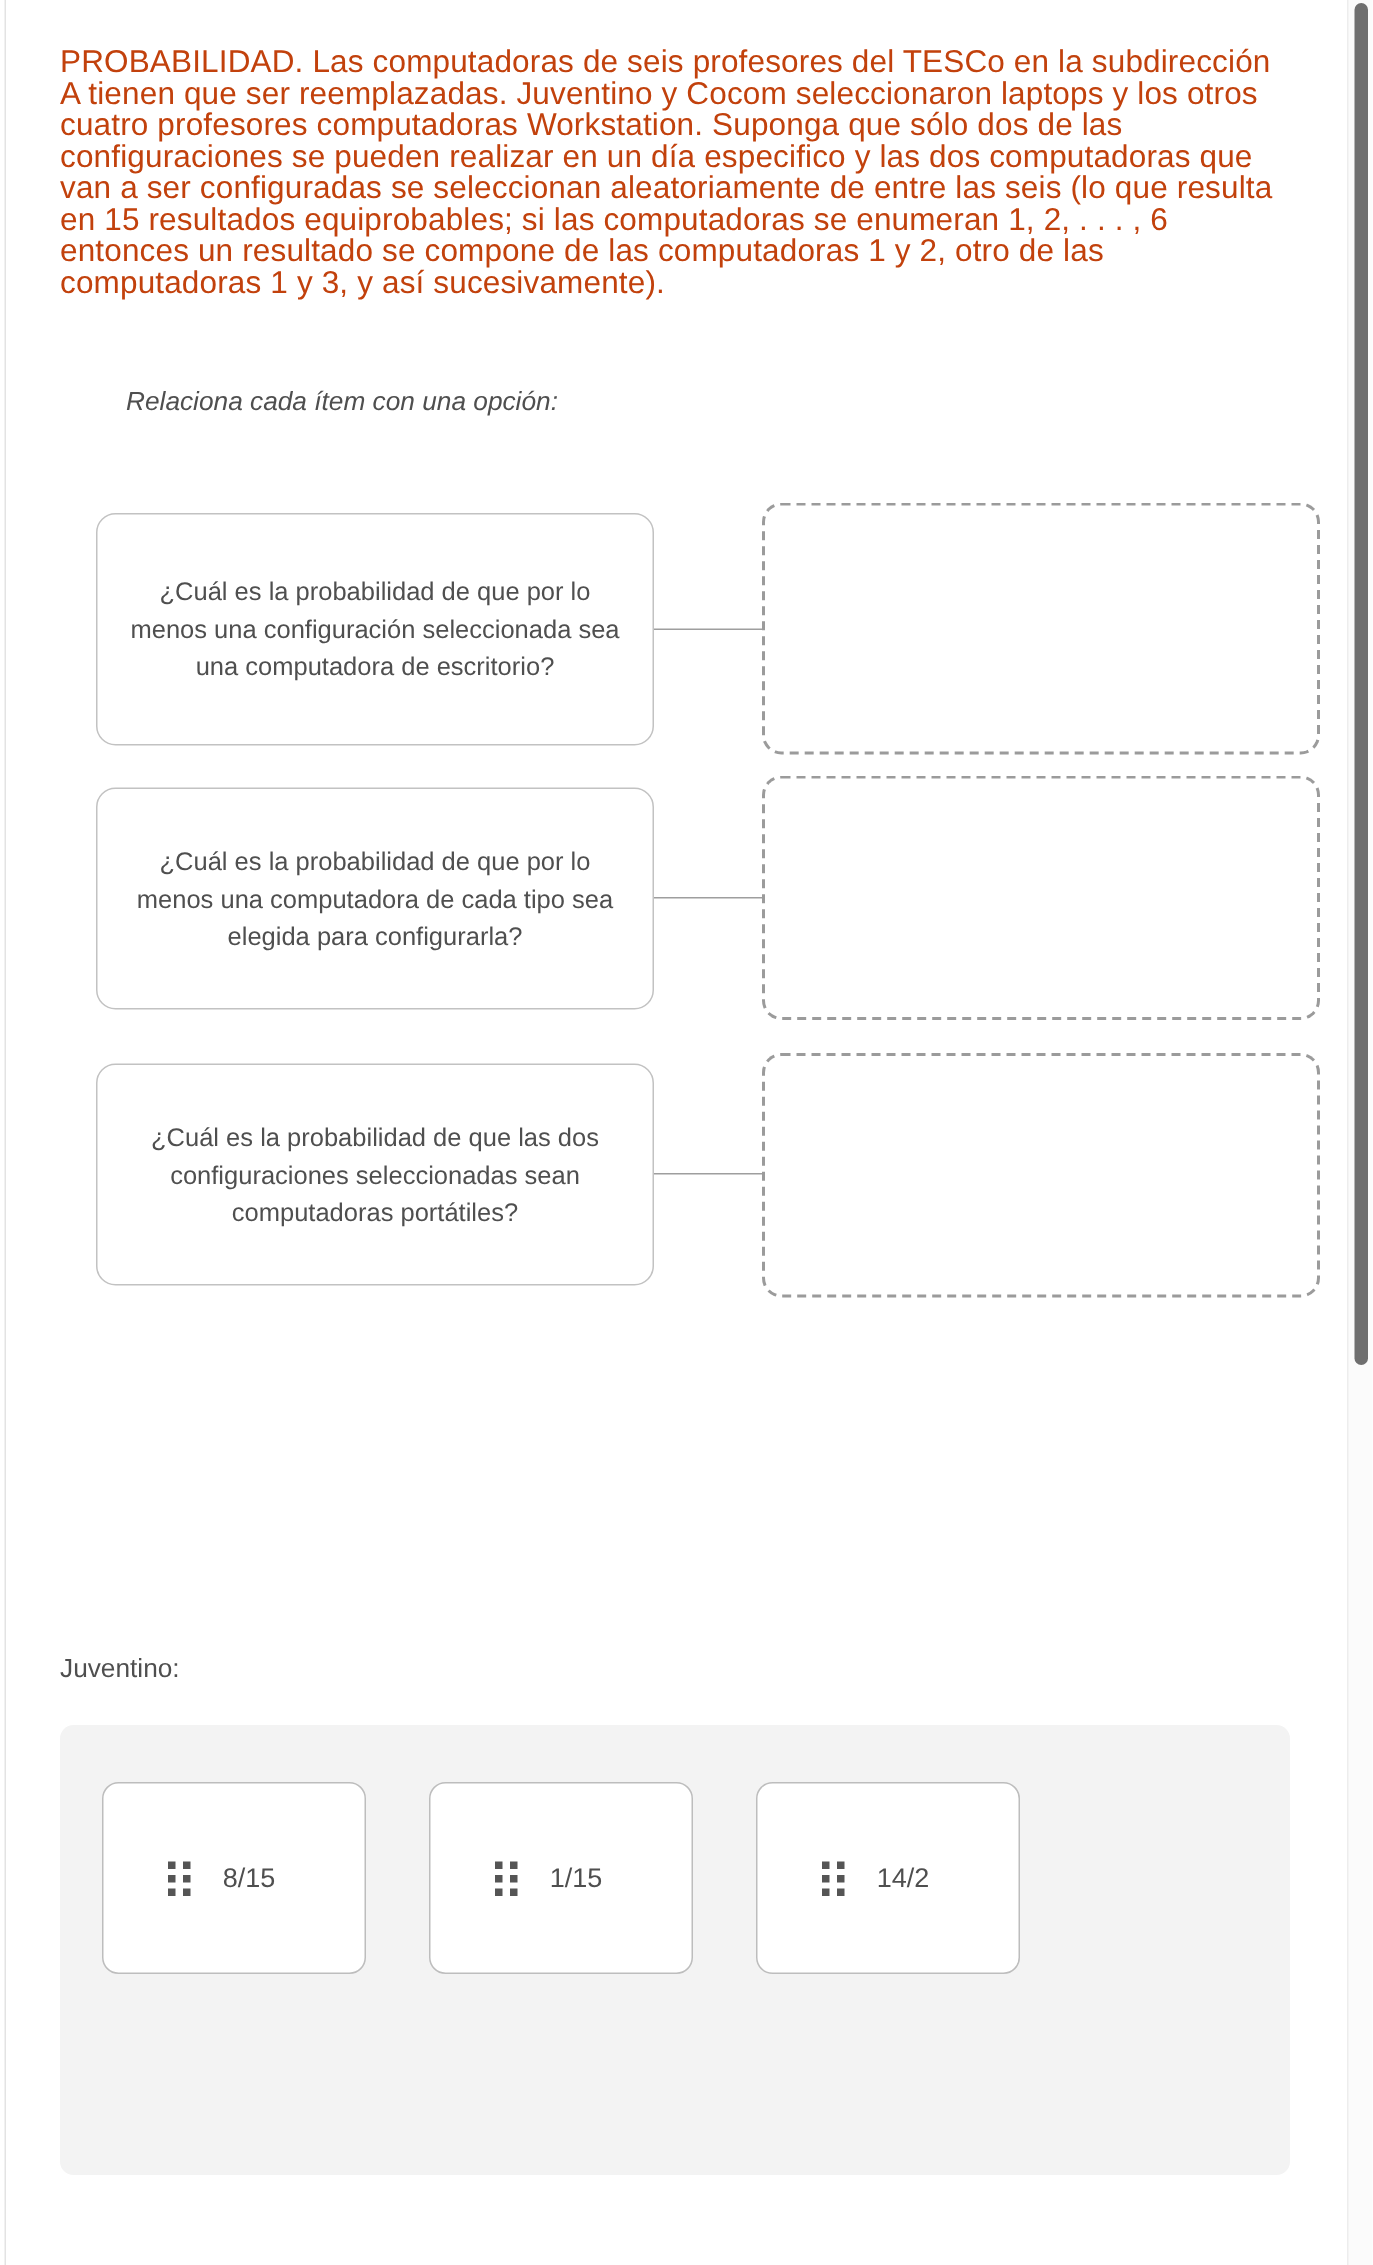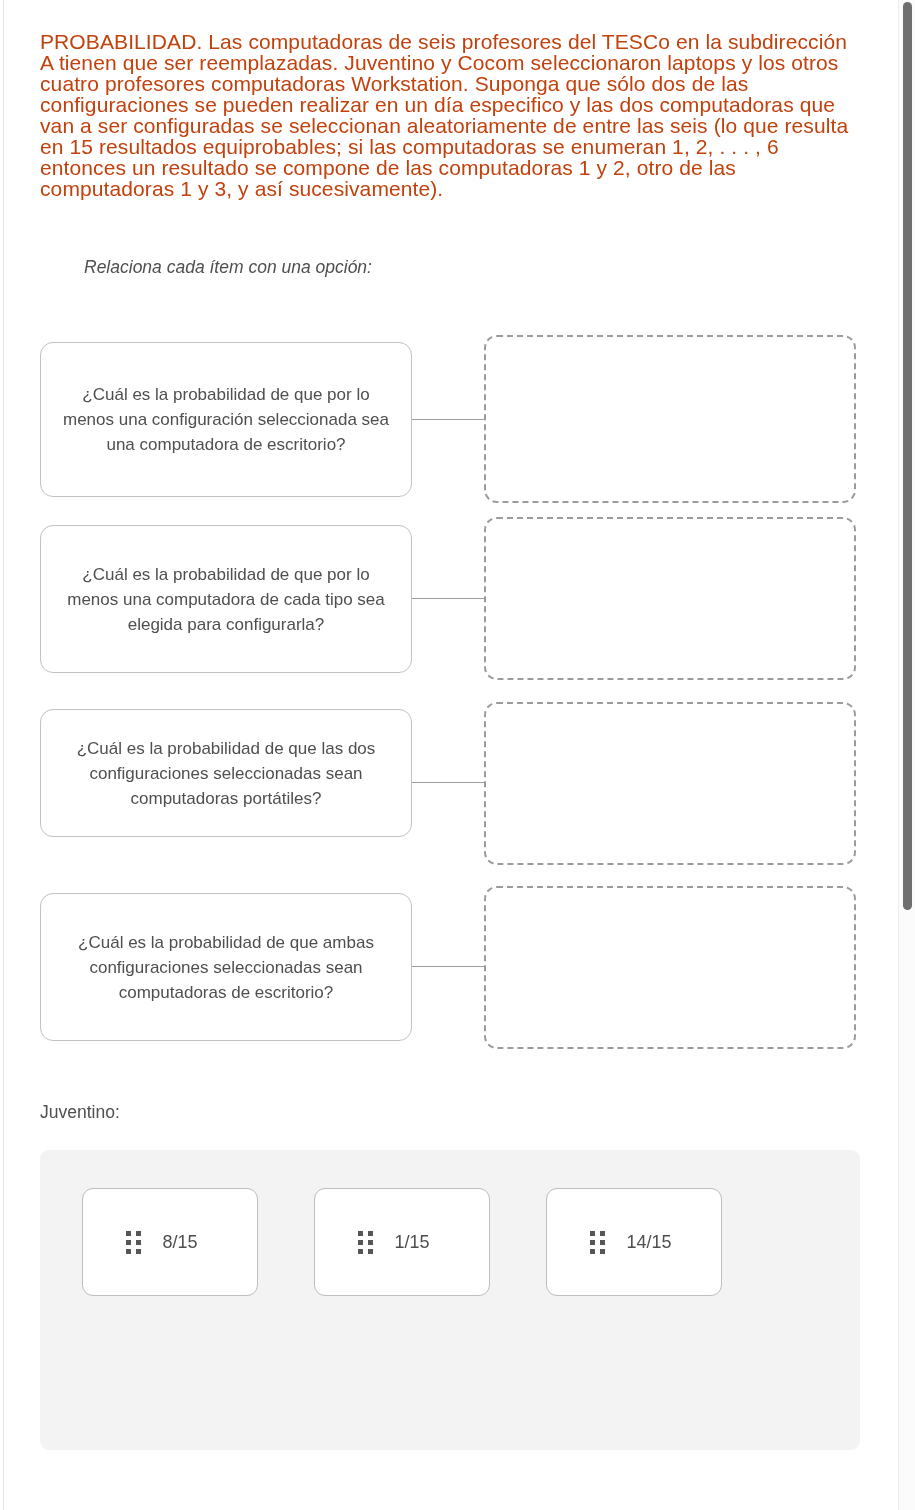--- a/index.html
+++ b/index.html
@@ -78,20 +78,21 @@
     color: #4f4f4f;
     margin-left: 44px;
   }
 
   
   .match-area {
     position: absolute;
     left: 0;
     top: 330px;
     width: 886px;
+    padding-left: 24px;
   }
   .match-row {
     position: relative;
     height: 185px;
   }
   .item-card {
     position: absolute;
     left: 40px;
     width: 372px;
     box-sizing: border-box;
@@ -124,21 +125,21 @@
 
   
   .row1 .item-card { top: 12px; height: 155px; }
   .row1 .drop-zone { top: 5px; height: 168px; }
   .row1 .connector { left: 412px; top: 89px; width: 72px; }
   
   .row2 .item-card { top: 10px; height: 148px; }
   .row2 .drop-zone { top: 2px; height: 163px; }
   .row2 .connector { left: 412px; top: 83px; width: 72px; }
   
-  .row3 .item-card { top: 9px; height: 128px; }
+  .row3 .item-card { top: 9px; height: 148px; }
   .row3 .drop-zone { top: 2px; height: 163px; }
   .row3 .connector { left: 412px; top: 82px; width: 72px; }
   
   .row4 .item-card { top: 8px; height: 148px; }
   .row4 .drop-zone { top: 1px; height: 163px; }
   .row4 .connector { left: 412px; top: 81px; width: 72px; }
 
   
   .options-label {
     position: absolute;
@@ -160,31 +161,30 @@
     padding: 38px 0 0 28px;
   }
   .options-grid {
     display: flex;
     flex-wrap: wrap;
     gap: 22px 42px;
     width: 700px;
   }
   .option-chip {
     width: 176px;
-    height: 108px;
+    height: 128px;
     box-sizing: border-box;
     background: #ffffff;
     border: 1.3px solid #bdbdbd;
     border-radius: 11px;
     display: flex;
     align-items: center;
     justify-content: center;
     gap: 22px;
     cursor: grab;
-    margin-left: 14px;
   }
   .drag-handle {
     display: grid;
     grid-template-columns: 5px 5px;
     grid-template-rows: 5px 5px 5px;
     gap: 4px 5px;
   }
   .drag-handle span {
     width: 5px;
     height: 5px;
@@ -222,25 +222,20 @@
       <div class="connector"></div>
       <div class="drop-zone"></div>
     </div>
 
     <div class="match-row row3">
       <div class="item-card">¿Cuál es la probabilidad de que las dos configuraciones seleccionadas sean computadoras portátiles?</div>
       <div class="connector"></div>
       <div class="drop-zone"></div>
     </div>
 
-    <div class="match-row row4">
-      <div class="item-card">¿Cuál es la probabilidad de que ambas configuraciones seleccionadas sean computadoras de escritorio?</div>
-      <div class="connector"></div>
-      <div class="drop-zone"></div>
-    </div>
 
   </div>
 
   <div class="options-label">Juventino:</div>
 
   <div class="options-panel">
     <div class="options-grid">
 
       <div class="option-chip">
         <span class="drag-handle">
@@ -268,21 +263,21 @@
 
       <div class="option-chip">
         <span class="drag-handle">
           <span></span>
             <span></span>
             <span></span>
             <span></span>
             <span></span>
             <span></span>
         </span>
-        <span class="option-label">14/15</span>
+        <span class="option-label">14/2</span>
       </div>
 
 
     </div>
   </div>
 
 </div>
 
 <div class="scrollbar-track">
   <div class="scrollbar-thumb"></div>

